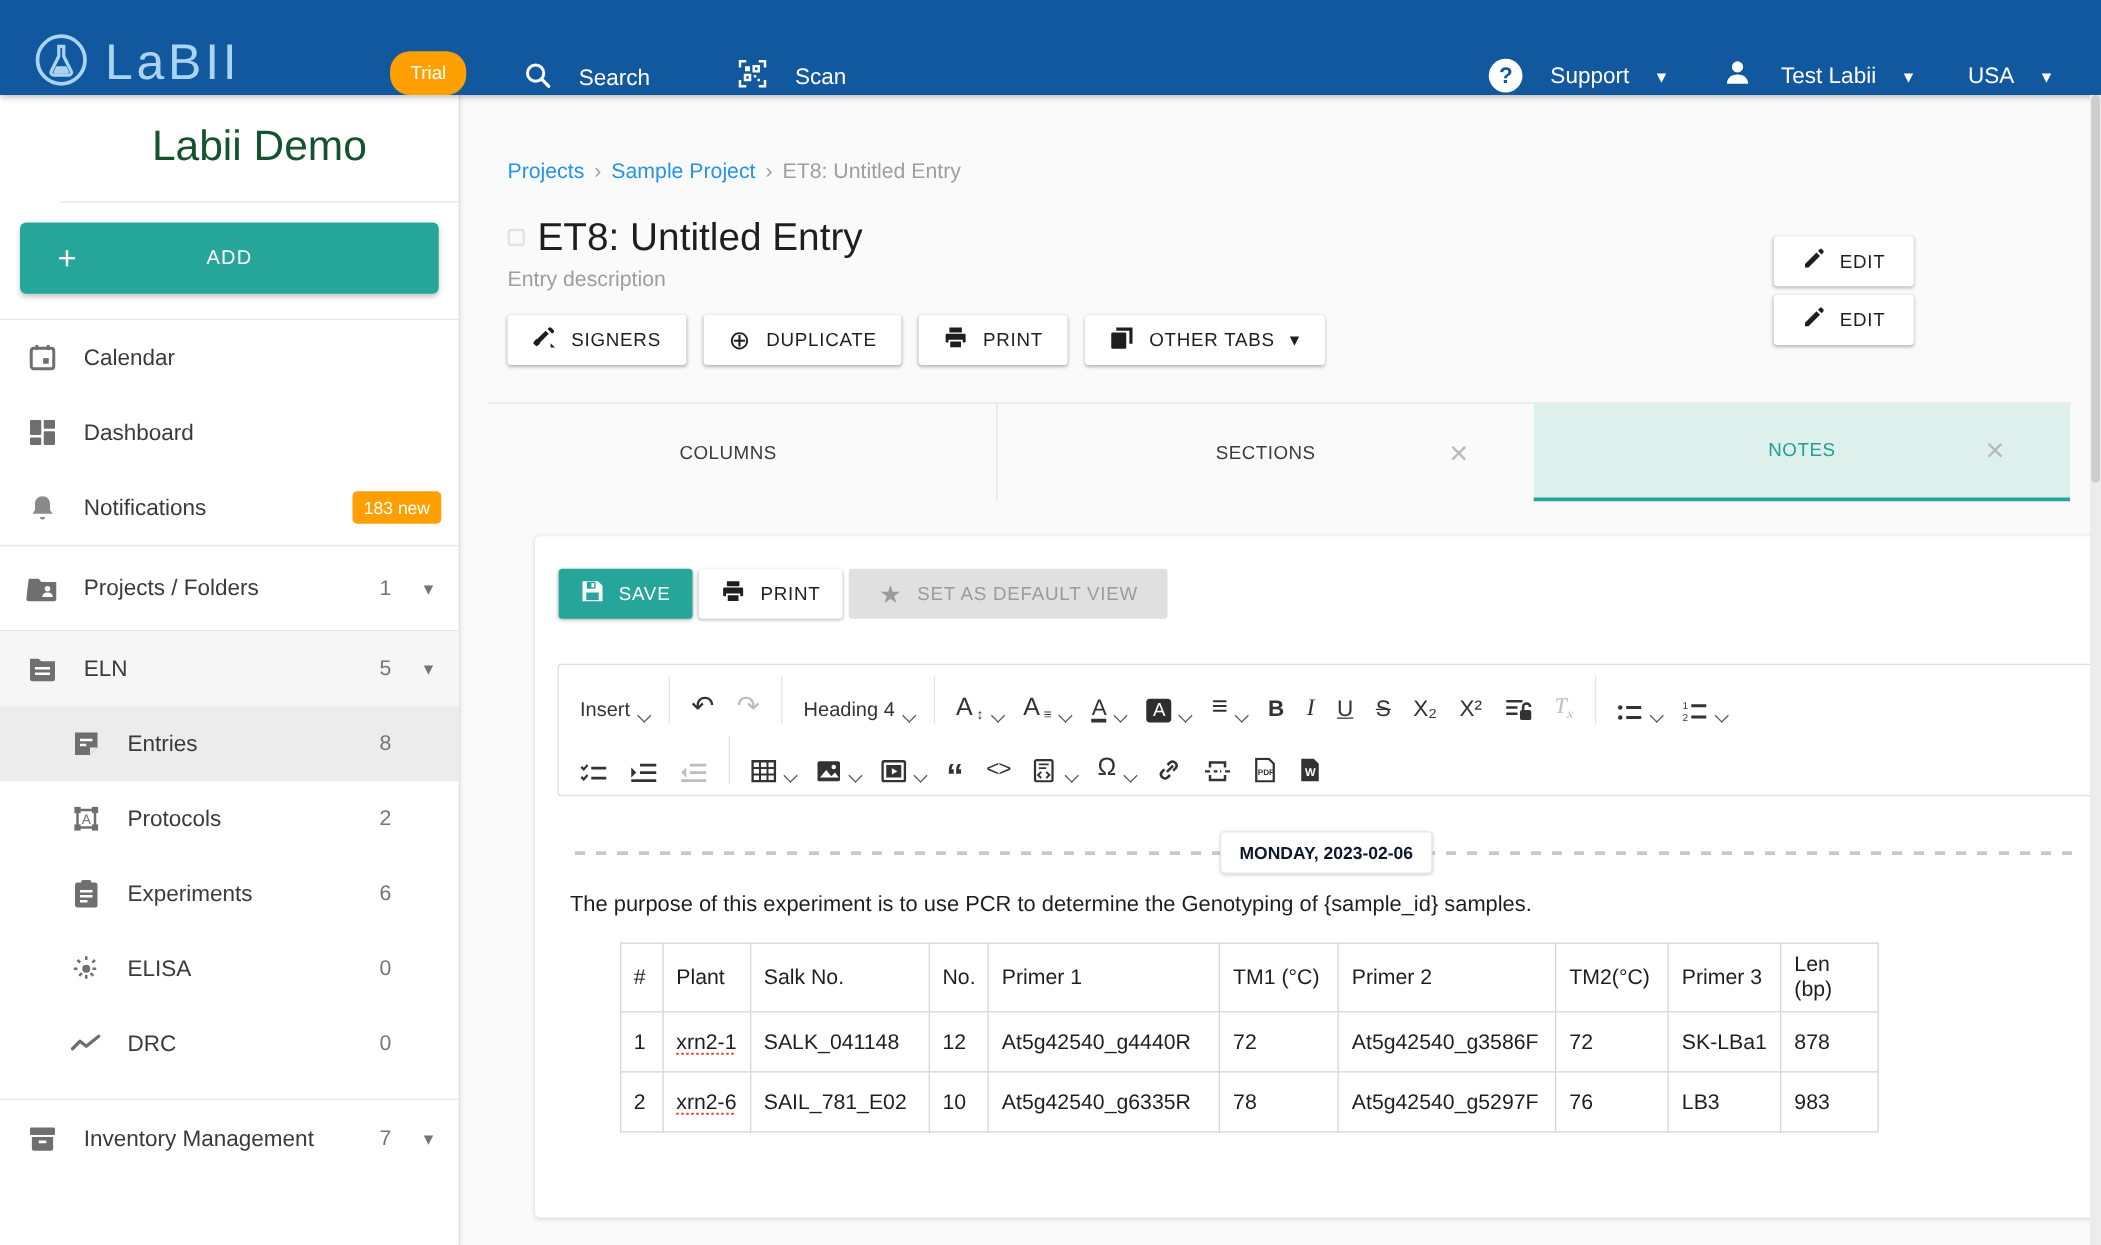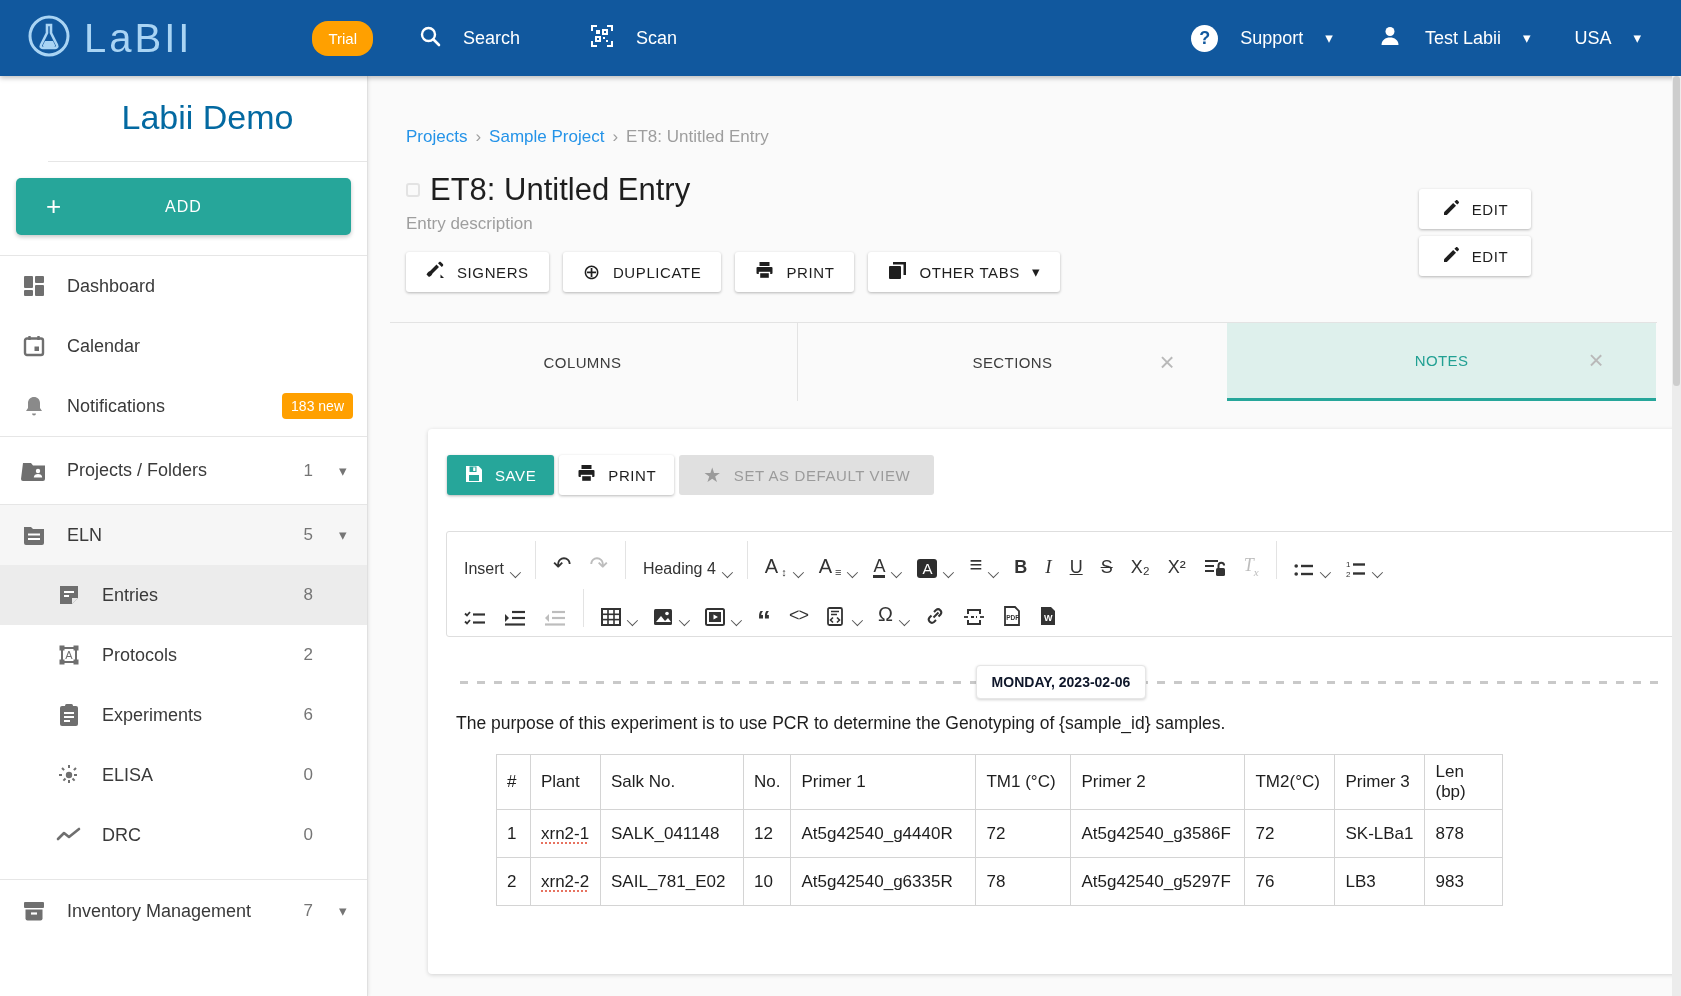--- a/index.html
+++ b/index.html
@@ -1,35 +1,35 @@
 <!DOCTYPE html>
 <html><head>
 <meta charset="utf-8">
 <style>
   * { box-sizing: border-box; margin: 0; padding: 0; }
   html,body { width:1681px; height:996px; overflow:hidden; font-family:"Liberation Sans", sans-serif; background:#fafafa; }
 
   
   .topbar { position:absolute; left:0; top:0; width:1681px; height:76px; background:#11589e; color:#fff;
-            display:flex; align-items:center; box-shadow:0 2px 5px rgba(0,0,0,.25); z-index:30; }
+            display:flex; align-items:flex-end; box-shadow:0 2px 5px rgba(0,0,0,.25); z-index:30; }
   .brand { display:flex; align-items:center; margin-left:26px; }
   .brand-text { font-size:40px; font-weight:400; letter-spacing:3px; color:#a9d4f4; margin-left:12px; }
   .trial-pill { margin-left:120px; background:#ffa000; color:#fff; font-size:15px; padding:9px 16px; border-radius:16px; }
   .tb-item { display:flex; align-items:center; gap:22px; color:#fff; font-size:18px; cursor:pointer; }
   .tb-search { margin-left:46px; }
   .tb-scan { margin-left:70px; }
   .tb-right { margin-left:auto; display:flex; align-items:center; margin-right:40px; gap:44px; }
   .caret { font-size:15px; color:#fff; }
   .help-circle { width:27px; height:27px; border-radius:50%; background:#fff; color:#11589e; font-weight:bold;
                  display:flex; align-items:center; justify-content:center; font-size:18px; }
 
   
   .sidebar { position:absolute; left:0; top:76px; width:368px; bottom:0; background:#fff; border-right:1px solid #e0e0e0;
              box-shadow:1px 0 3px rgba(0,0,0,.08); z-index:20; }
-  .sb-title { text-align:center; font-size:34px; color:#0369a1; padding:22px 0 24px; border-bottom:1px solid #e6e6e6;margin-left:48px; }
+  .sb-title { text-align:center; font-size:34px; color:#14532d; padding:22px 0 24px; border-bottom:1px solid #e6e6e6;margin-left:48px; }
   .sb-add-wrap { padding:16px 16px 20px; border-bottom:1px solid #e6e6e6; }
   .sb-add { position:relative; width:100%; height:57px; background:#26a69a; border:none; border-radius:5px; color:#fff;
             font-size:16px; letter-spacing:1px; cursor:pointer; box-shadow:0 2px 4px rgba(0,0,0,.22);
             display:flex; align-items:center; justify-content:center; font-family:inherit; }
   .sb-add .plus { position:absolute; left:30px; font-size:26px; font-weight:400; }
   .sb-item { display:flex; align-items:center; height:60px; padding:0 14px 0 21px; font-size:18px; color:#3a3a3a; cursor:pointer; }
   .sb-item .ico { width:26px; height:26px; margin-right:20px; display:flex; align-items:center; justify-content:center; flex:none; }
   .sb-item.sub { padding-left:56px; }
   .sb-item .count { margin-left:auto; color:#757575; font-size:17px; }
   .sb-item .caret2 { color:#757575; font-size:15px; margin-left:26px; width:14px; }
@@ -169,39 +169,39 @@
 <div class="sidebar">
   <div class="sb-title">Labii Demo</div>
   <div class="sb-add-wrap">
     <button class="sb-add">
       <span class="plus">+</span>
       <span>ADD</span>
     </button>
   </div>
   <div class="sb-item">
     <span class="ico">
+        <svg width="24" height="24" viewBox="0 0 24 24" fill="none" stroke="#6f6f6f" stroke-width="2.4">
+          <rect x="3" y="4.5" width="18" height="16.5" rx="2"></rect>
+          <line x1="7.5" y1="2" x2="7.5" y2="6"></line>
+          <line x1="16.5" y1="2" x2="16.5" y2="6"></line>
+          <rect x="12.5" y="12.5" width="4.5" height="4.5" fill="#6f6f6f" stroke="none"></rect>
+        </svg>
+      </span>
+    <span>Calendar</span>
+  </div>
+  <div class="sb-item">
+    <span class="ico">
         <svg width="24" height="24" viewBox="0 0 24 24" fill="#6f6f6f">
           <rect x="2" y="2" width="9" height="12" rx="1"></rect>
           <rect x="13" y="2" width="9" height="7" rx="1"></rect>
           <rect x="2" y="16" width="9" height="6" rx="1"></rect>
           <rect x="13" y="11" width="9" height="11" rx="1"></rect>
         </svg>
       </span>
     <span>Dashboard</span>
-  </div>
-  <div class="sb-item">
-    <span class="ico">
-        <svg width="24" height="24" viewBox="0 0 24 24" fill="none" stroke="#6f6f6f" stroke-width="2.4">
-          <rect x="3" y="4.5" width="18" height="16.5" rx="2"></rect>
-          <line x1="7.5" y1="2" x2="7.5" y2="6"></line>
-          <line x1="16.5" y1="2" x2="16.5" y2="6"></line>
-          <rect x="12.5" y="12.5" width="4.5" height="4.5" fill="#6f6f6f" stroke="none"></rect>
-        </svg>
-      </span>
-    <span>Calendar</span>
   </div>
   <div class="sb-item">
     <span class="ico">
         <svg width="24" height="24" viewBox="0 0 24 24" fill="#8a8a8a">
           <path d="M12 3 c-3.5 0 -6 2.6 -6 6 v5 l-2 3 h16 l-2 -3 v-5 c0 -3.4 -2.5 -6 -6 -6 z"></path>
           <path d="M10 19.5 a2 2 0 0 0 4 0 z"></path>
         </svg>
       </span>
     <span>Notifications</span>
     <span class="sb-badge">183 new</span>
@@ -655,21 +655,21 @@
               <td>12</td>
               <td>At5g42540_g4440R</td>
               <td>72</td>
               <td>At5g42540_g3586F</td>
               <td>72</td>
               <td>SK-LBa1</td>
               <td>878</td>
             </tr>
             <tr>
               <td>2</td>
-              <td><span class="misspell">xrn2-2</span></td>
+              <td><span class="misspell">xrn2-6</span></td>
               <td>SAIL_781_E02</td>
               <td>10</td>
               <td>At5g42540_g6335R</td>
               <td>78</td>
               <td>At5g42540_g5297F</td>
               <td>76</td>
               <td>LB3</td>
               <td>983</td>
             </tr>
           </tbody>

